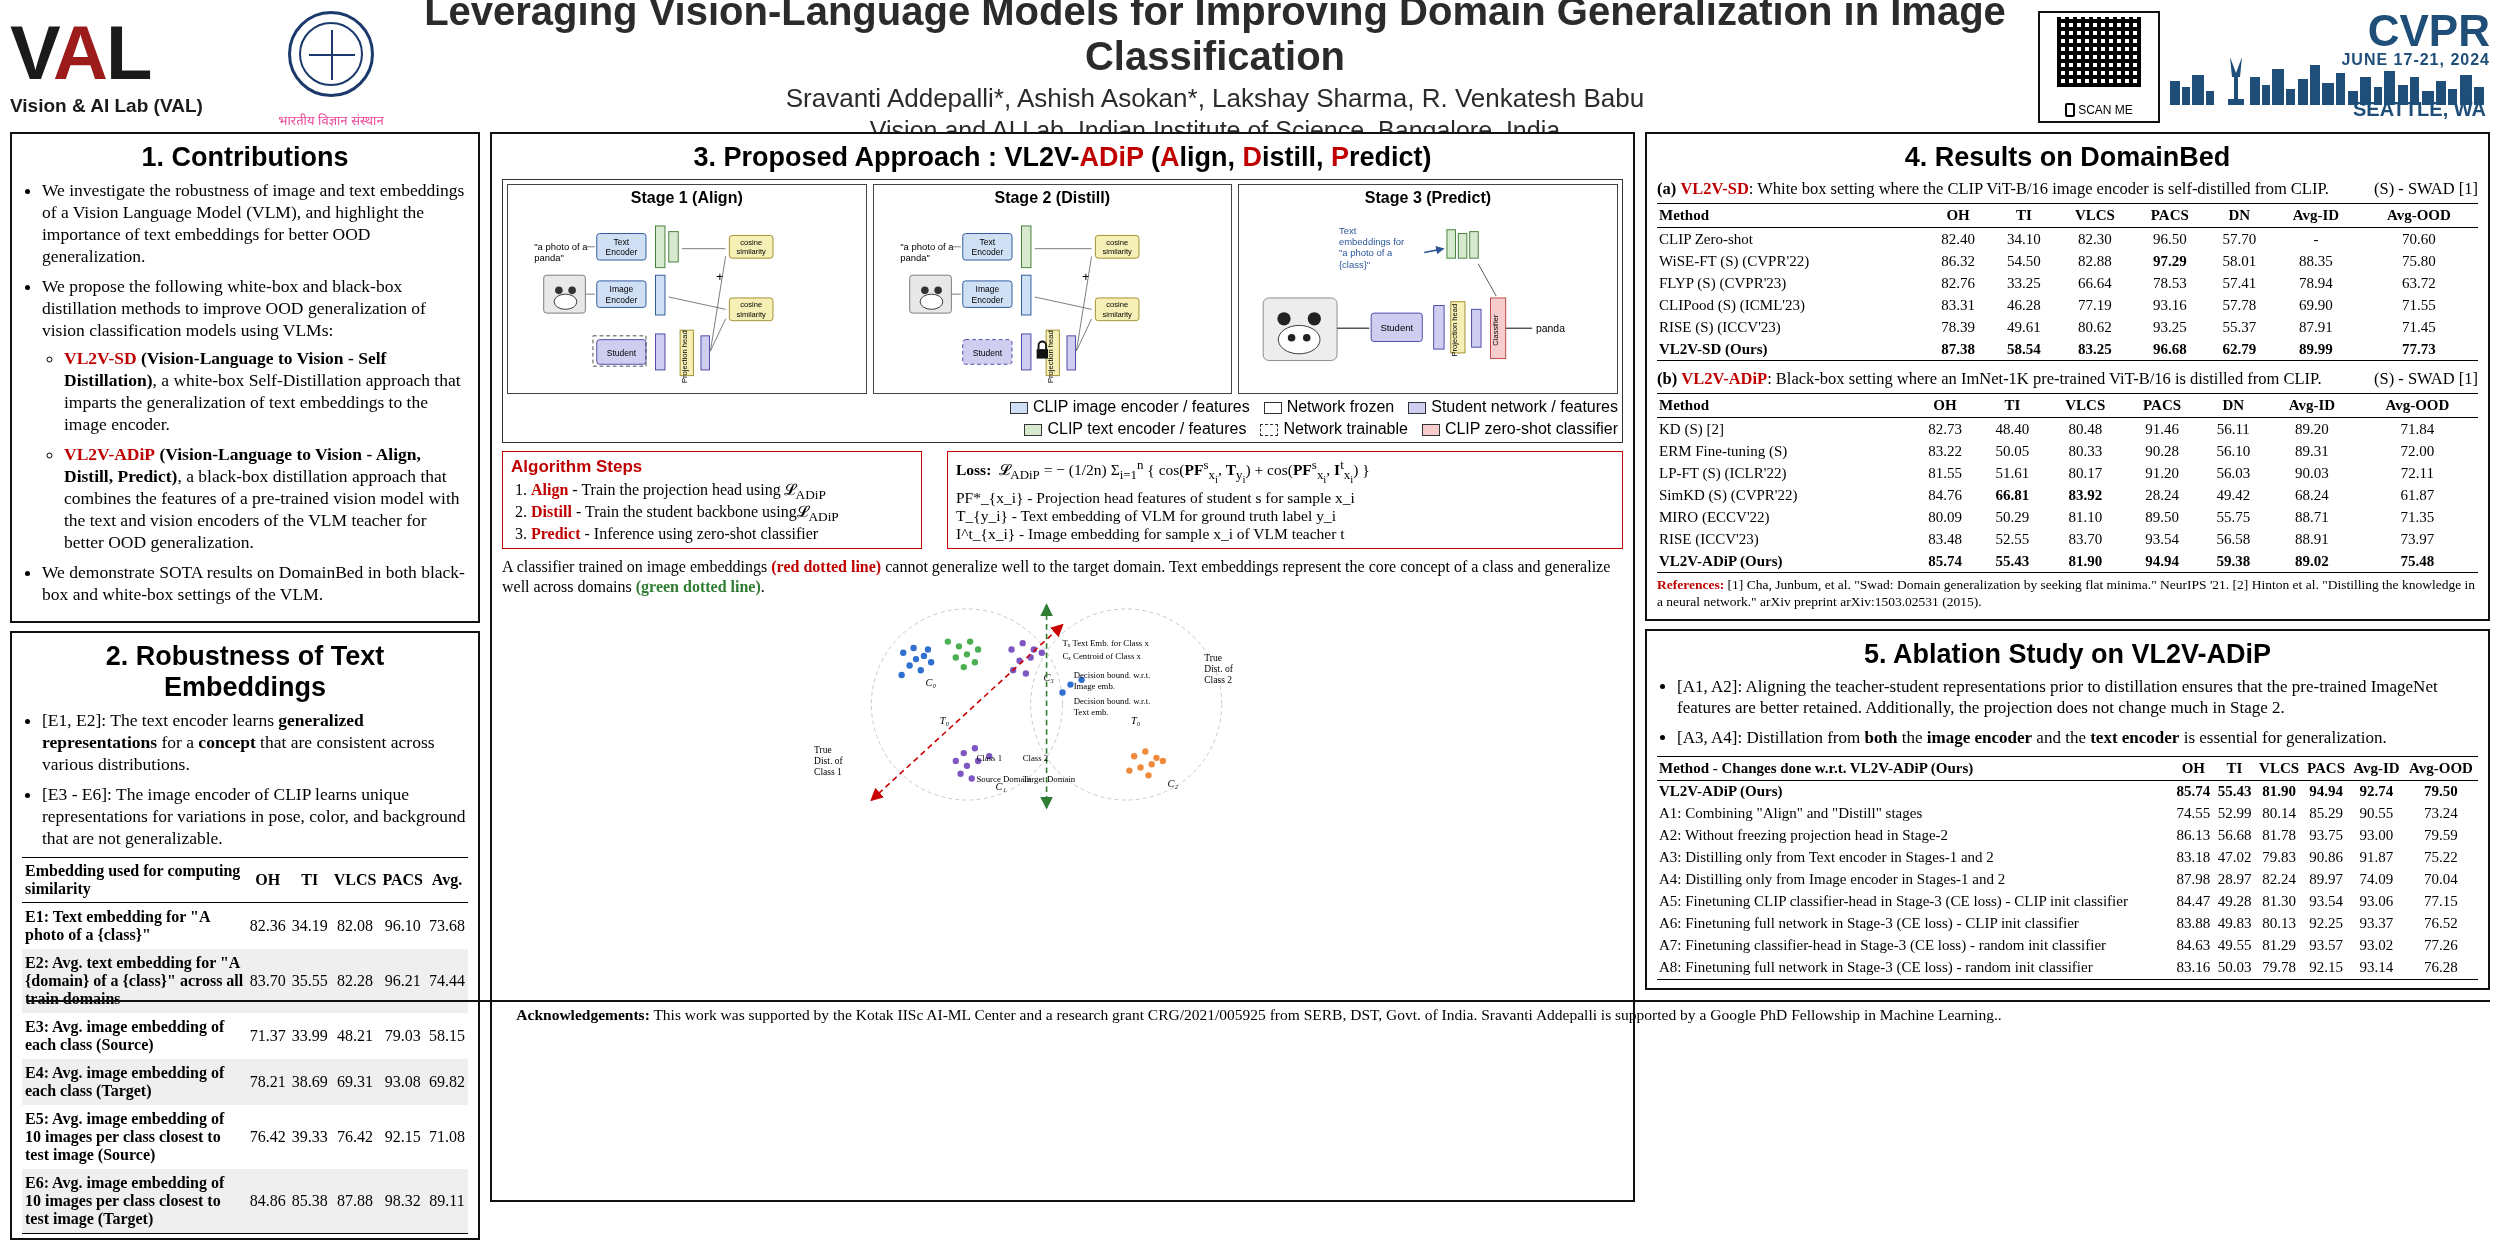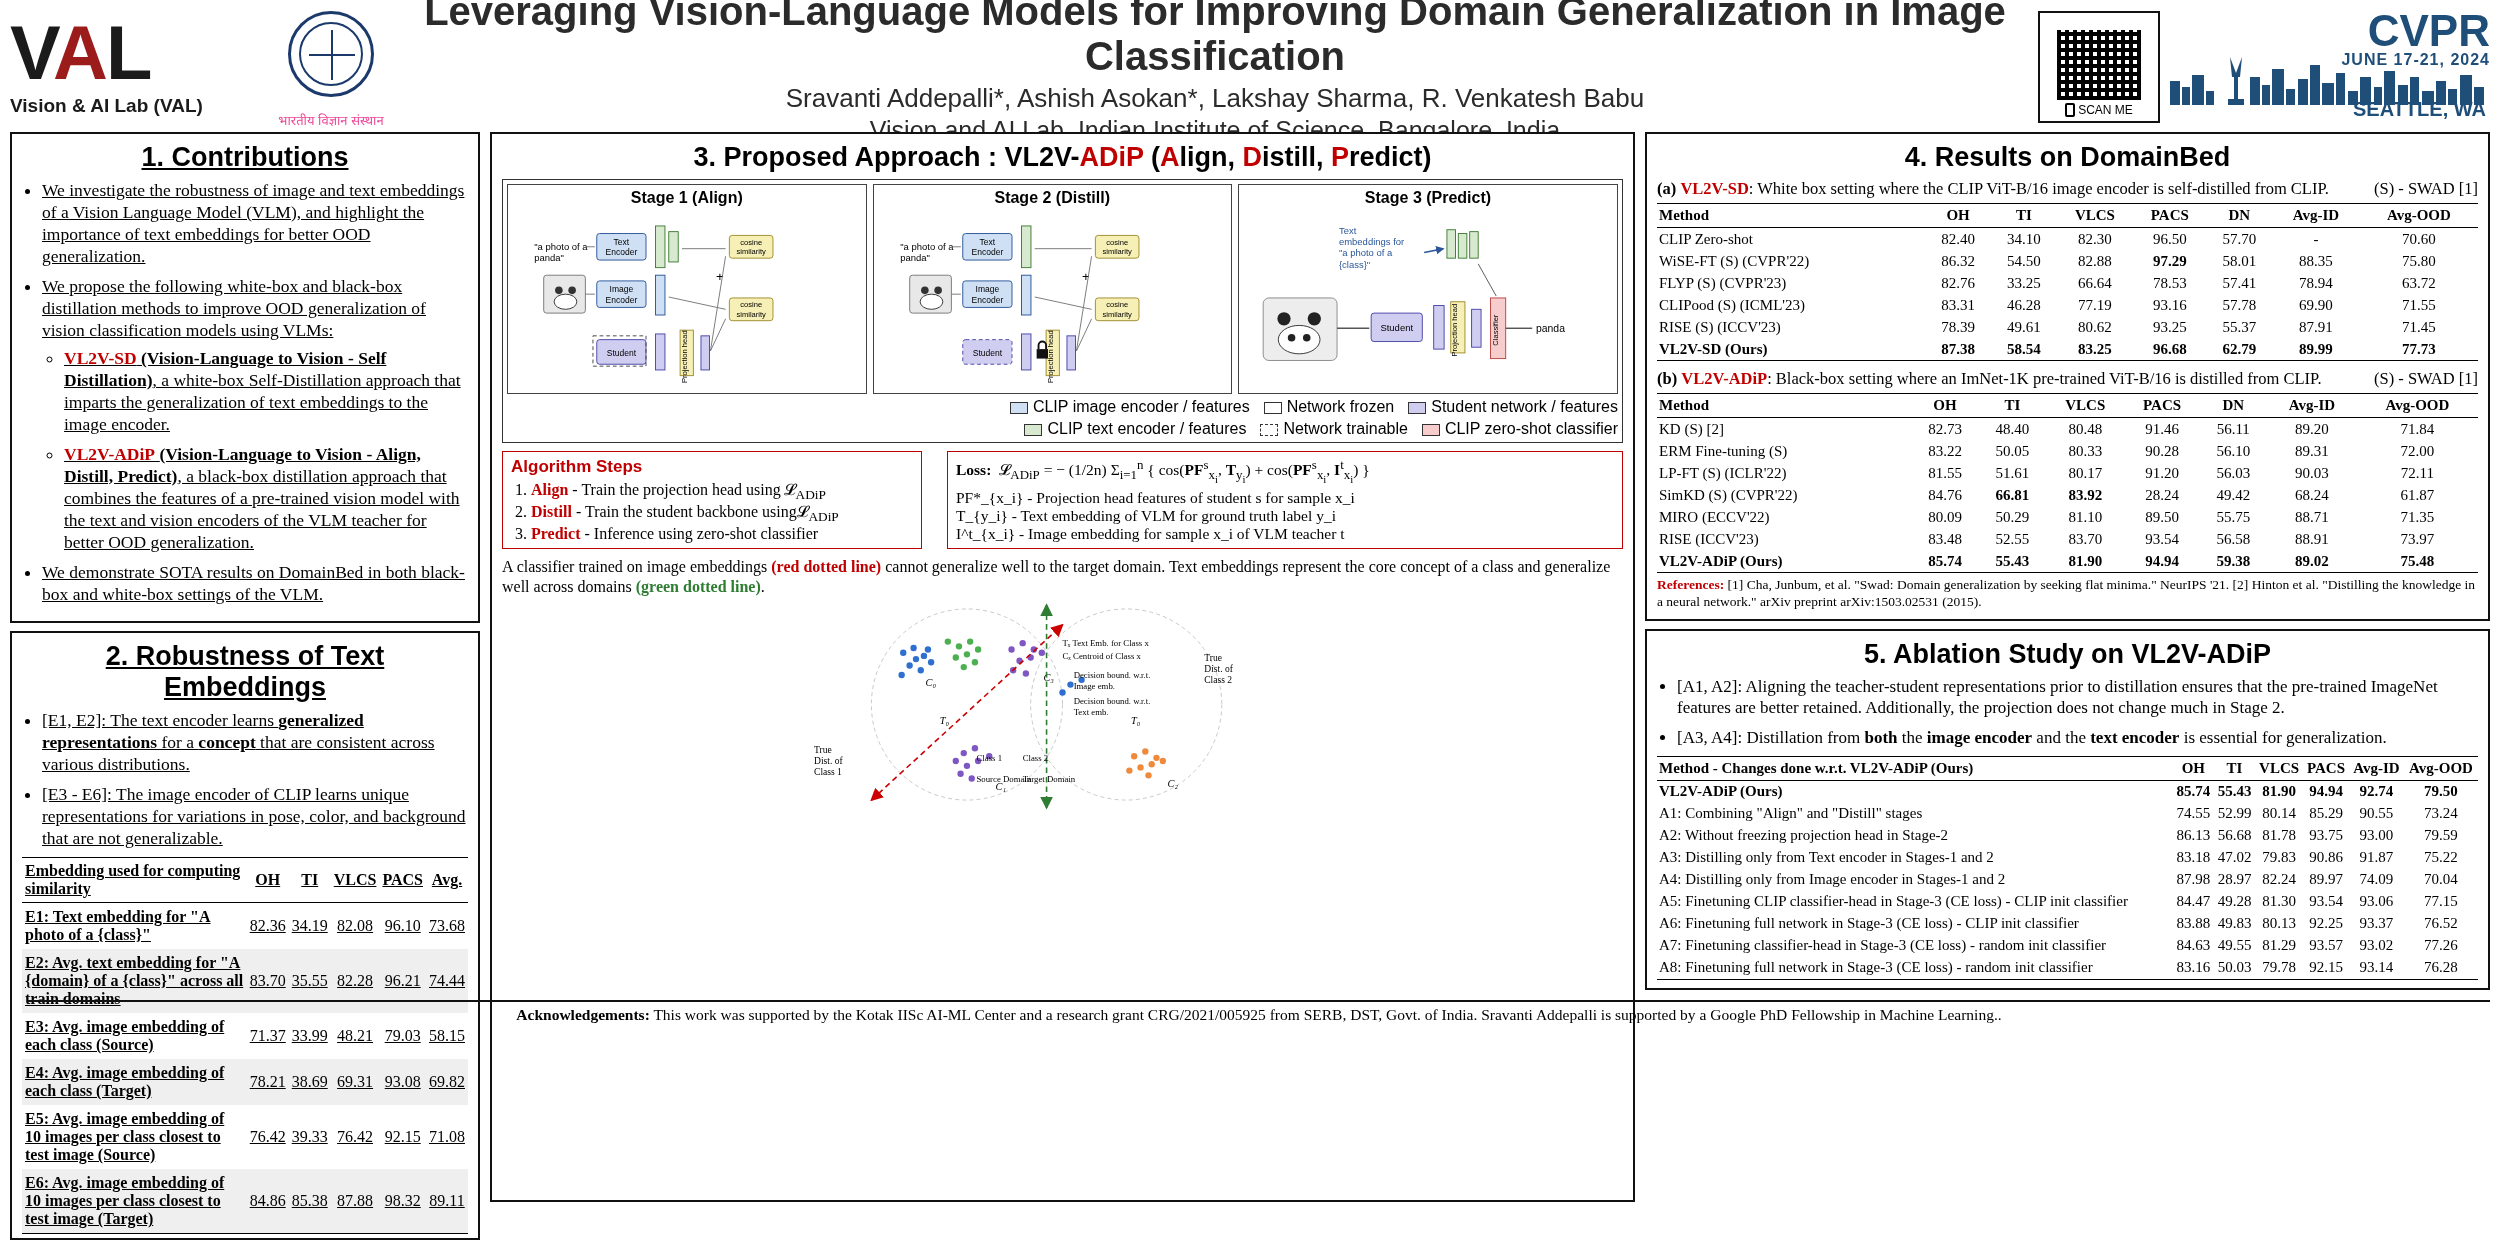--- a/index.html
+++ b/index.html
@@ -25,37 +25,37 @@
   .iisc-inner { position:absolute; left:50%; top:50%; transform: translate(-50%,-50%); width: 64px; height:64px; border-radius:50%; border:2px solid #1b3a6b; }
   .iisc-inner:before { content:""; position:absolute; left:50%; top:6px; width:2px; height:50px; background:#1b3a6b; }
   .iisc-inner:after { content:""; position:absolute; left:8px; top:50%; width:46px; height:2px; background:#1b3a6b; }
   .iisc-text { font-size: 13px; color:#ec4899; margin-top:14px; font-family:"Liberation Sans", sans-serif;}
 
   .title-block { flex: 1; text-align:center; }
   .title-block h1 { font-family:"Liberation Sans", sans-serif; font-size: 40px; margin: 0 0 4px 0; line-height: 1.12; color:#2b2b2b; font-weight:bold; }
   .authors { font-family:"Liberation Sans", sans-serif; font-size: 26px; margin: 4px 0 2px; color:#2b2b2b; }
   .affil { font-family:"Liberation Sans", sans-serif; font-size: 25px; color:#2b2b2b; }
 
-  .qr-box { width: 122px; height: 112px; border: 2px solid #111; display:flex; flex-direction:column; align-items:center; justify-content:flex-end; padding:4px;}
+  .qr-box { width: 122px; height: 112px; border: 2px solid #111; display:flex; flex-direction:column; align-items:center; justify-content:space-between; padding:4px;}
   .qr { width: 84px; height: 70px; background:
       repeating-linear-gradient(90deg,#000 0 4px,#fff 4px 8px),
       repeating-linear-gradient(0deg,#000 0 4px,transparent 4px 8px);
       background-blend-mode: multiply; }
   .scan { font-size: 12px; font-family:"Liberation Sans", sans-serif; margin-top:3px; display:flex; align-items:center; gap:3px;}
   .scan .ph { display:inline-block; width:10px; height:14px; border:2px solid #000; border-radius:2px;}
 
   .cvpr { width: 320px; height: 112px; background:#ffffff; position:relative; text-align:right; }
   .cvpr-title { font-family:"Liberation Sans", sans-serif; font-weight:bold; font-size: 44px; color:#1f4e79; line-height:40px; }
   .cvpr-date { font-family:"Liberation Sans", sans-serif; font-weight:bold; font-size: 16px; color:#1f4e79; letter-spacing:1px;}
   .cvpr-city { font-family:"Liberation Sans", sans-serif; font-weight:bold; font-size: 20px; color:#1f4e79; position:absolute; right:4px; bottom:2px;}
   .skyline { position:absolute; left:0; bottom:18px; width:100%; height:58px; }
 
   
   .cols { display:flex; gap: 10px; margin-top: 4px; height: 1070px; }
-  .col1 { width: 470px; text-decoration: underline; }
+  .col1 { width: 470px; }
   .col4 { width: 845px; }
 
   .card { border: 2px solid #111; background:#fff; padding: 6px 10px 8px; margin-bottom: 8px; }
   .card h2 { font-family:"Liberation Sans", sans-serif; text-align:center; font-size: 27px; margin: 2px 0 6px; font-weight:bold; }
   ul.bul { margin: 0; padding-left: 20px; font-size: 17.5px; line-height:1.26; }
   ul.bul > li { margin-bottom: 8px; }
   ul.sub { margin: 6px 0 0 0; padding-left: 22px; list-style: circle; }
   ul.sub > li { margin-bottom: 7px; }
   .red { color:#c00000; font-weight:bold; }
   .b { font-weight:bold; }

